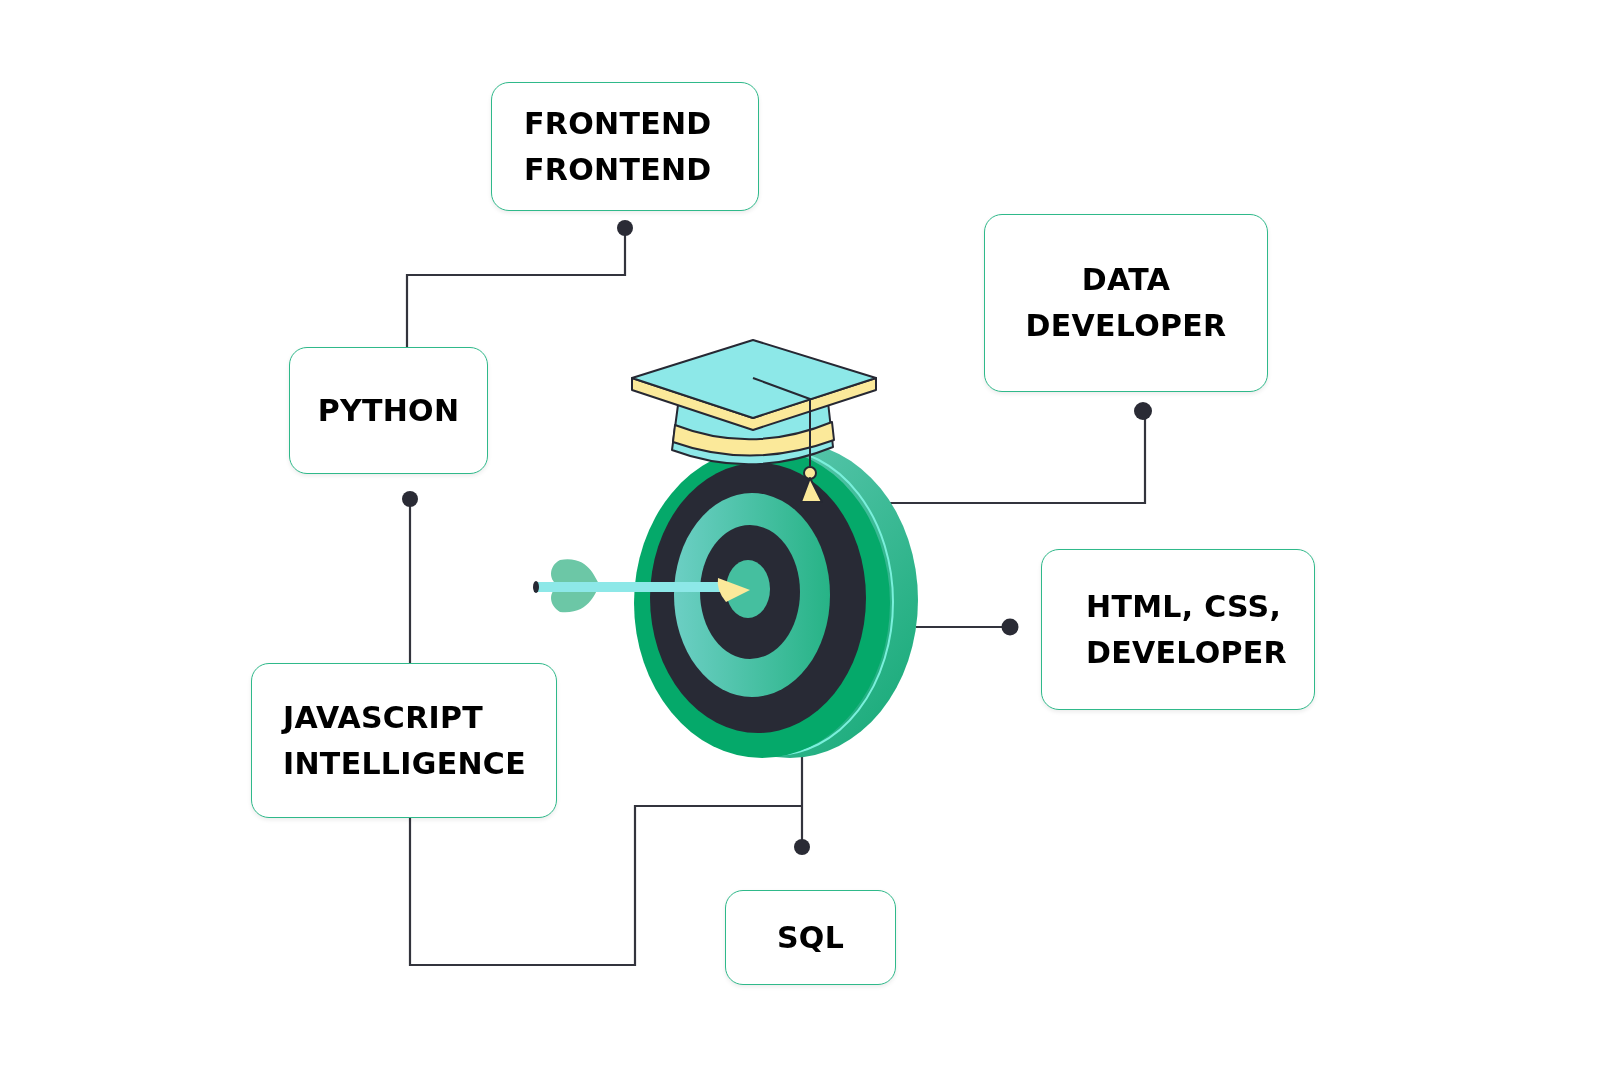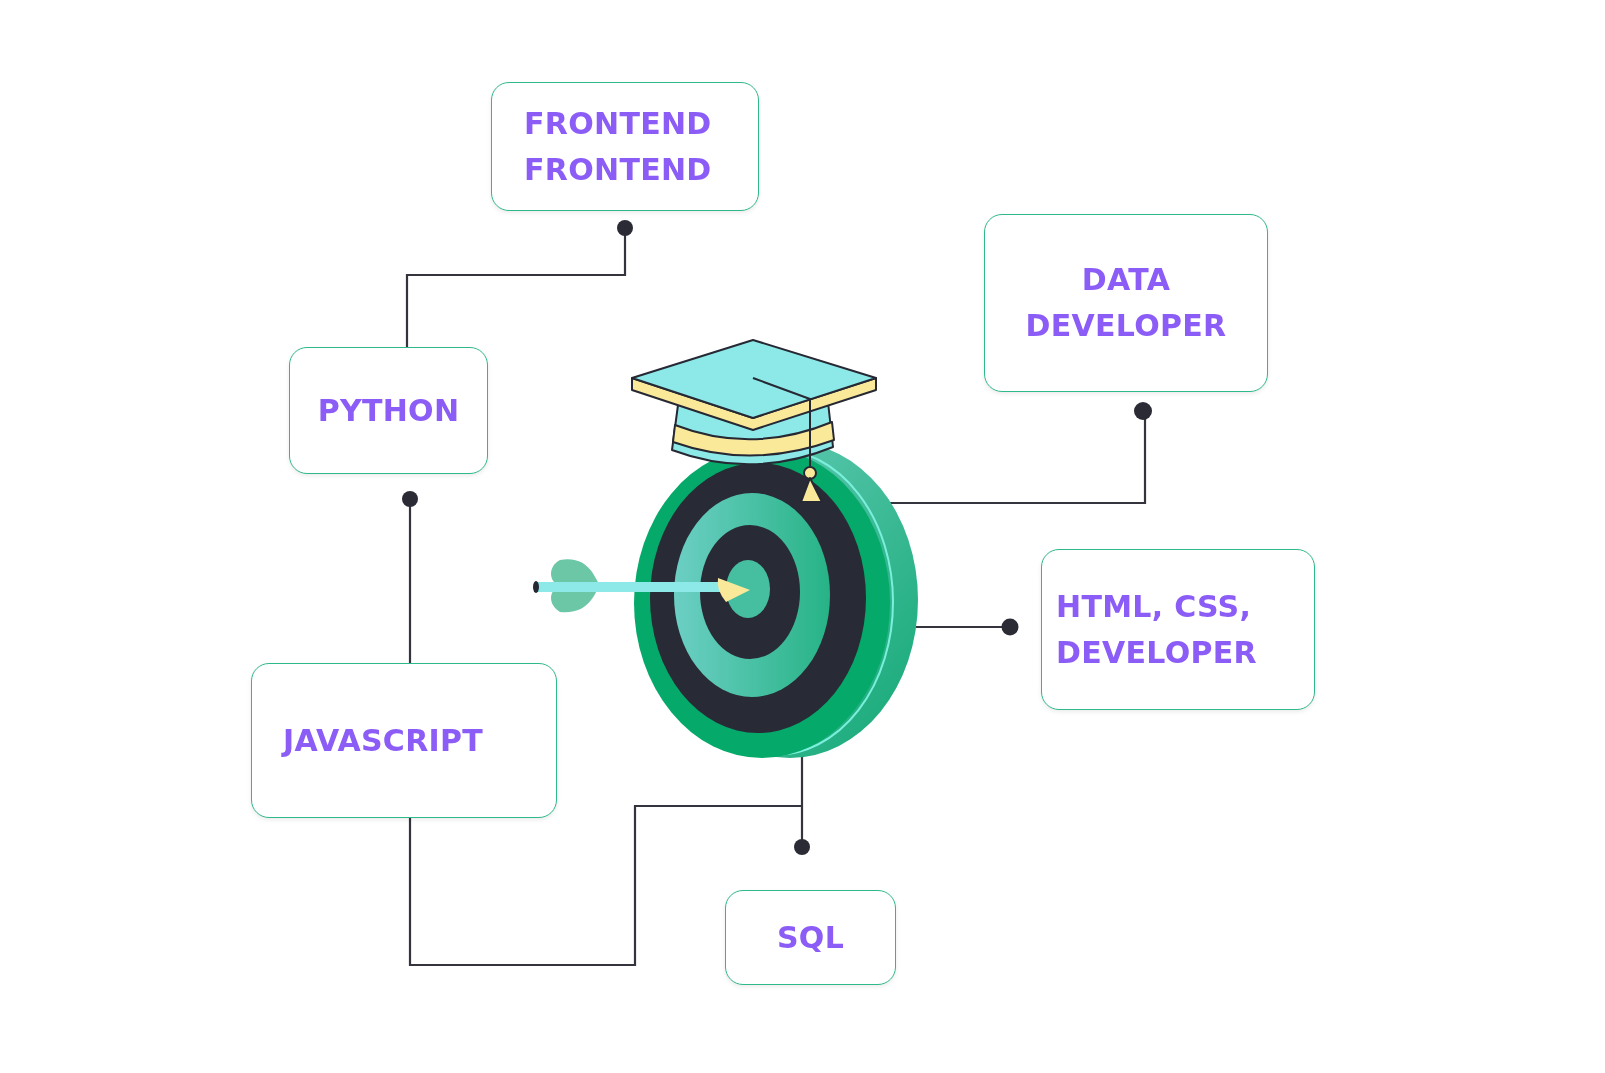--- a/index.html
+++ b/index.html
@@ -2,21 +2,21 @@
 <html><head>
 <meta charset="utf-8">
 <style>
   html, body { margin:0; padding:0; background:#ffffff; }
   body { width:1605px; height:1073px; position:relative; overflow:hidden; font-family:"DejaVu Sans", sans-serif; }
   .box {
     position:absolute; box-sizing:border-box;
     border:1.5px solid #2fb98a; border-radius:18px; background:#fff;
     box-shadow:0 2px 4px rgba(0,0,0,0.08);
     display:flex; flex-direction:column; justify-content:center;
-    color:#8b5cf6; font-weight:bold; font-size:30px; line-height:46px; letter-spacing:0.3px;
+    color:#000000; font-weight:bold; font-size:30px; line-height:46px; letter-spacing:0.3px;
   }
   .box span { display:block; white-space:nowrap; }
   .left { align-items:flex-start; }
   .center { align-items:center; text-align:center; }
   svg.lines { position:absolute; left:0; top:0; }
 </style>
 </head>
 <body>
 
 <svg class="lines" width="1605" height="1073" viewBox="0 0 1605 1073">
@@ -88,24 +88,25 @@
 
 <div class="box center" style="left:289px;top:347px;width:199px;height:127px;">
   <span>PYTHON</span>
 </div>
 
 <div class="box center" style="left:984px;top:214px;width:284px;height:178px;">
   <span>DATA</span>
   <span>DEVELOPER</span>
 </div>
 
-<div class="box left" style="left:1041px;top:549px;width:274px;height:161px;padding-left:14px;">
+<div class="box left" style="left:1041px;top:549px;width:274px;height:161px;padding-left:44px;">
   <span>HTML, CSS,</span>
   <span>DEVELOPER</span>
 </div>
 
 <div class="box left" style="left:251px;top:663px;width:306px;height:155px;padding-left:31px;">
   <span>JAVASCRIPT</span>
+  <span>INTELLIGENCE</span>
 </div>
 
 <div class="box center" style="left:725px;top:890px;width:171px;height:95px;">
   <span>SQL</span>
 </div>
 
 </body></html>

